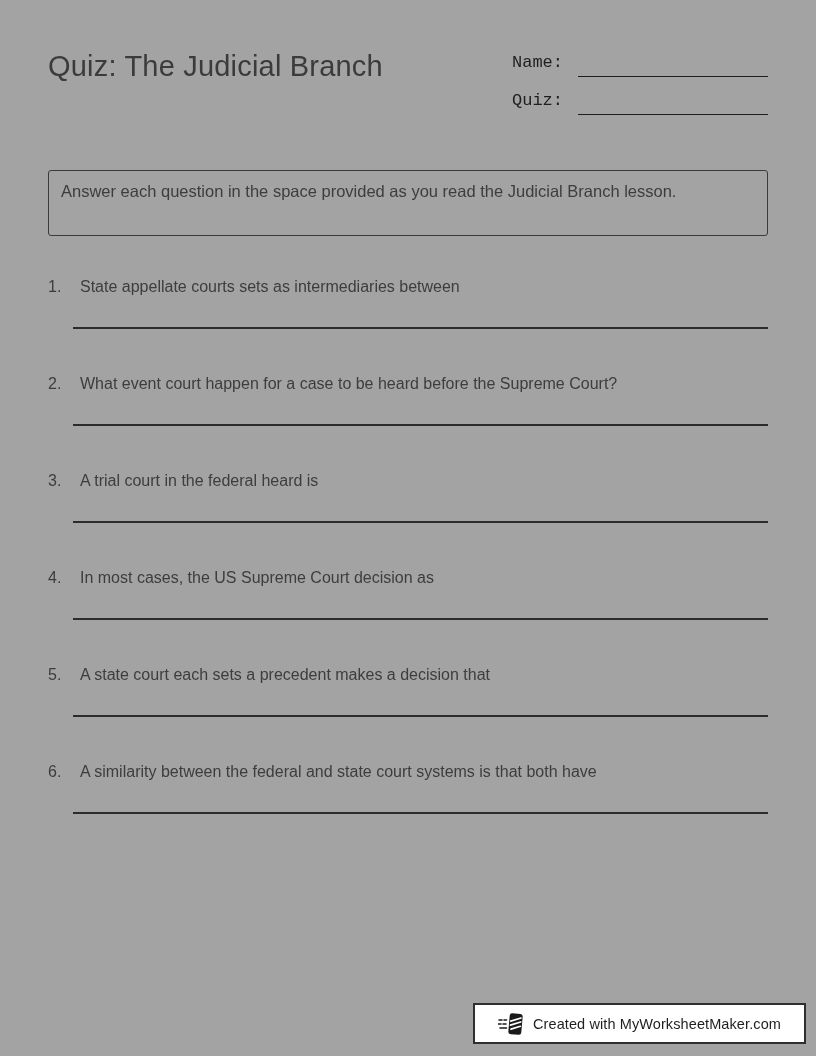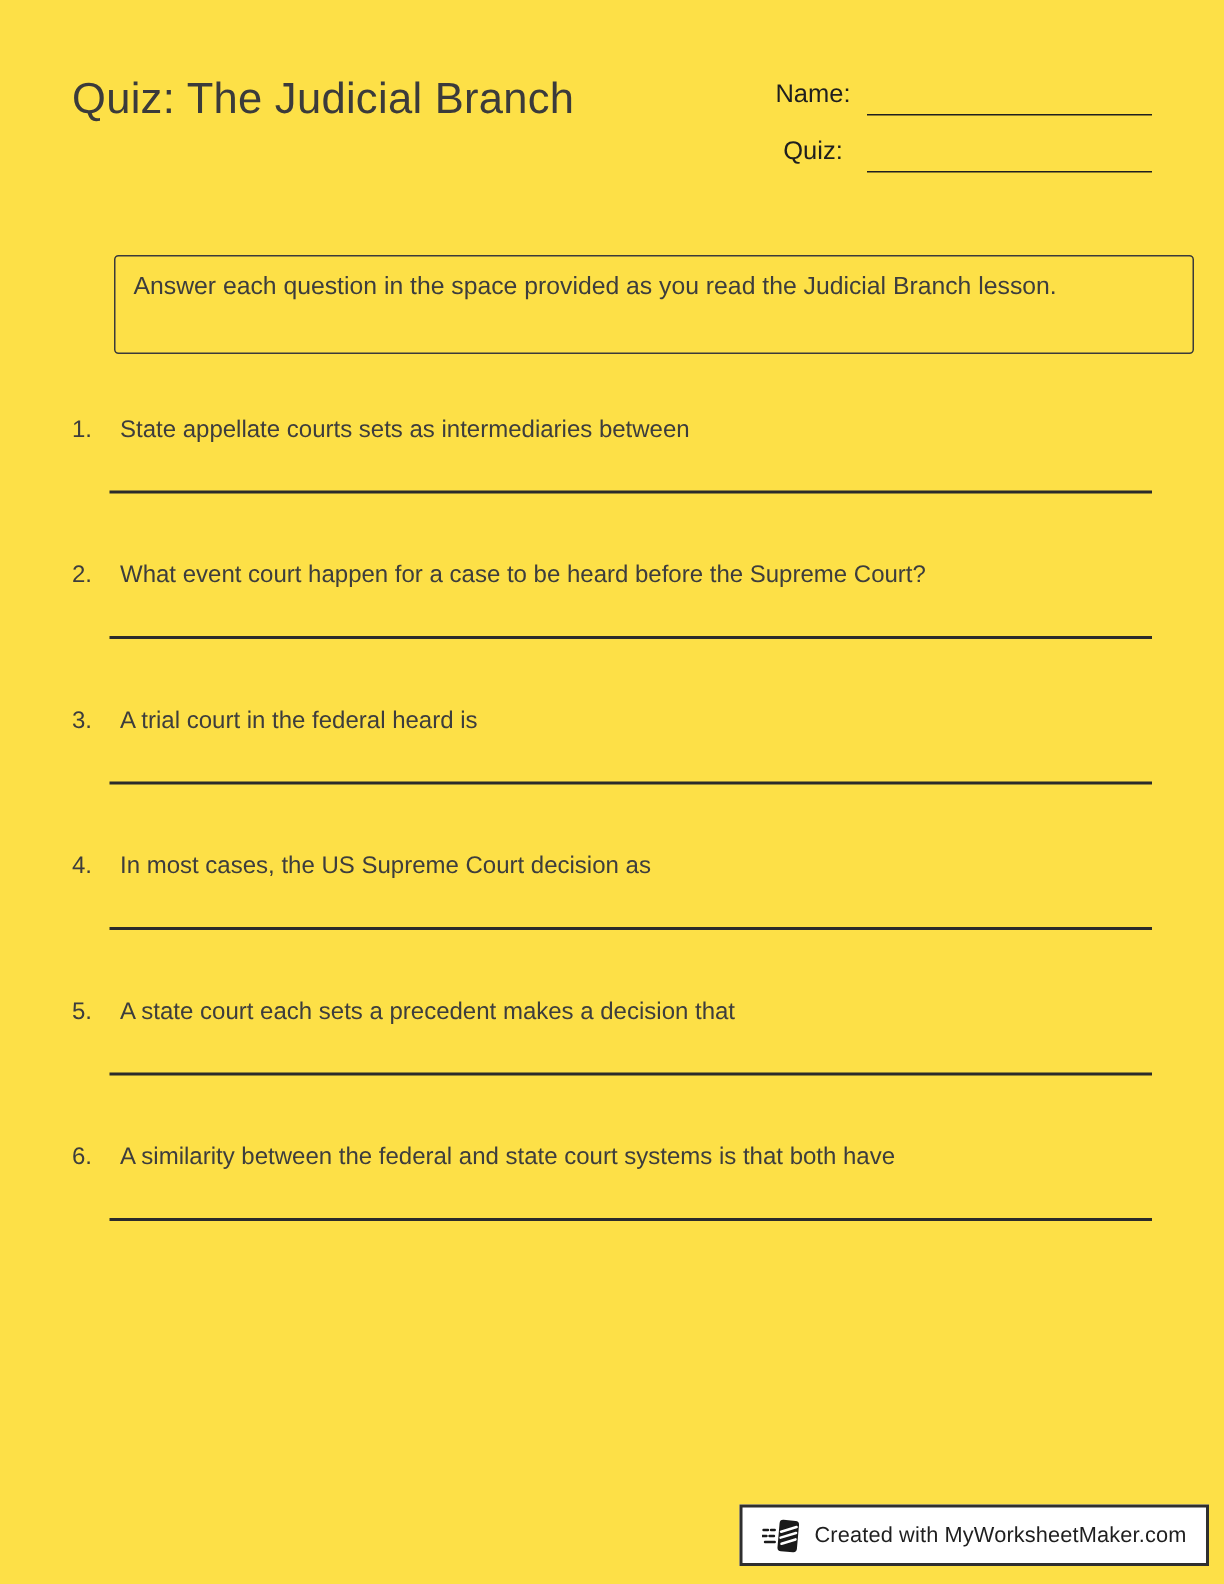--- a/index.html
+++ b/index.html
@@ -1,42 +1,42 @@
 <!DOCTYPE html>
 <html><head>
 <meta charset="utf-8">
 <style>
   * { margin: 0; padding: 0; box-sizing: border-box; }
   html, body { background: #ffffff; }
   .page {
     position: relative;
     width: 816px;
     height: 1056px;
-    background: #fde047;
+    background: #a3a3a3;
     font-family: "Liberation Sans", sans-serif;
     color: #3d3d3d;
     overflow: hidden;
   }
 
   
   .title {
     position: absolute;
     left: 48px;
     top: 50px;
     font-size: 29px;
     font-weight: 400;
     letter-spacing: 0.2px;
     color: #3b3b3b;
   }
   .field-label {
     position: absolute;
-    font-family: Liberation Sans, sans-serif;
+    font-family: Liberation Mono, monospace;
     font-size: 17px;
     color: #1f1f1f;
-    text-align: center;
+    text-align: left;
     width: 60px;
   }
   .name-label { top: 53px; right: 244px; }
   .date-label { top: 91px; right: 244px; }
   .write-line {
     position: absolute;
     border-top: 1.5px solid #1f1f1f;
     width: 190px;
     left: 578px;
     height: 0;
@@ -50,21 +50,20 @@
     left: 48px;
     top: 170px;
     width: 720px;
     height: 66px;
     border: 1.5px solid #3a3a3a;
     border-radius: 3px;
     padding: 9px 12px;
     font-size: 16.5px;
     line-height: 23px;
     color: #3d3d3d;
-    margin-left: 28px;
   }
 
   
   .questions {
     position: absolute;
     left: 48px;
     top: 276px;
     width: 720px;
     list-style: none;
   }
@@ -84,21 +83,21 @@
   
   .footer-badge {
     position: absolute;
     right: 10px;
     bottom: 12px;
     height: 41px;
     border: 2px solid #2f2f2f;
     background: #ffffff;
     display: flex;
     align-items: center;
-    padding: 0 13px;
+    padding: 0 23px;
     gap: 8px;
   }
   .footer-badge .credit {
     font-size: 14.5px;
     color: #1f1f1f;
     letter-spacing: 0.1px;
   }
   .logo { display: block; }
 </style>
 </head>

